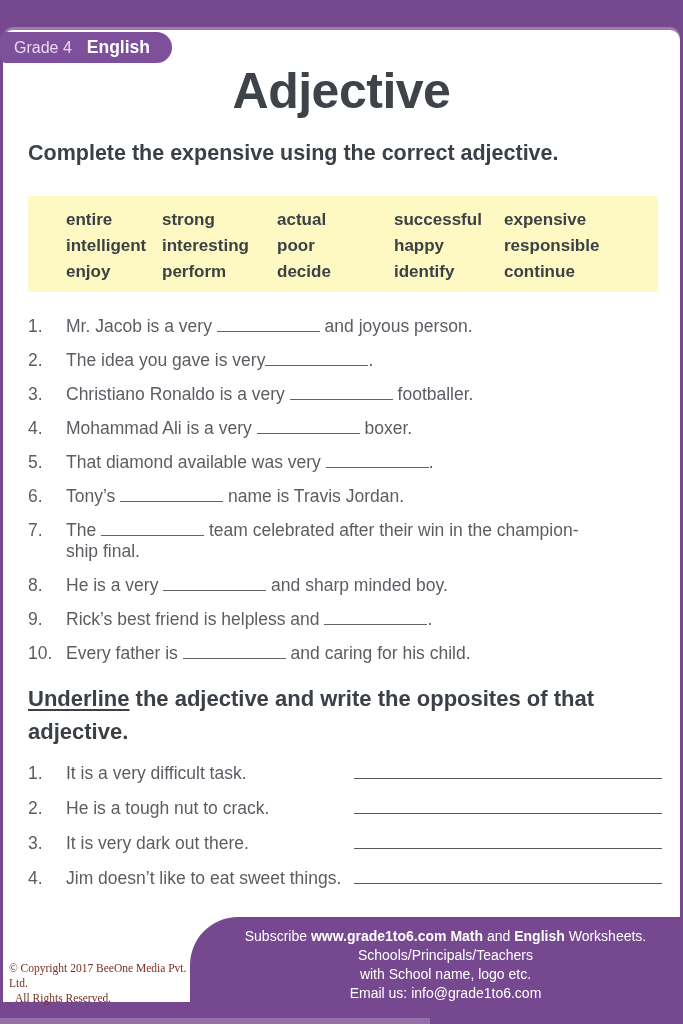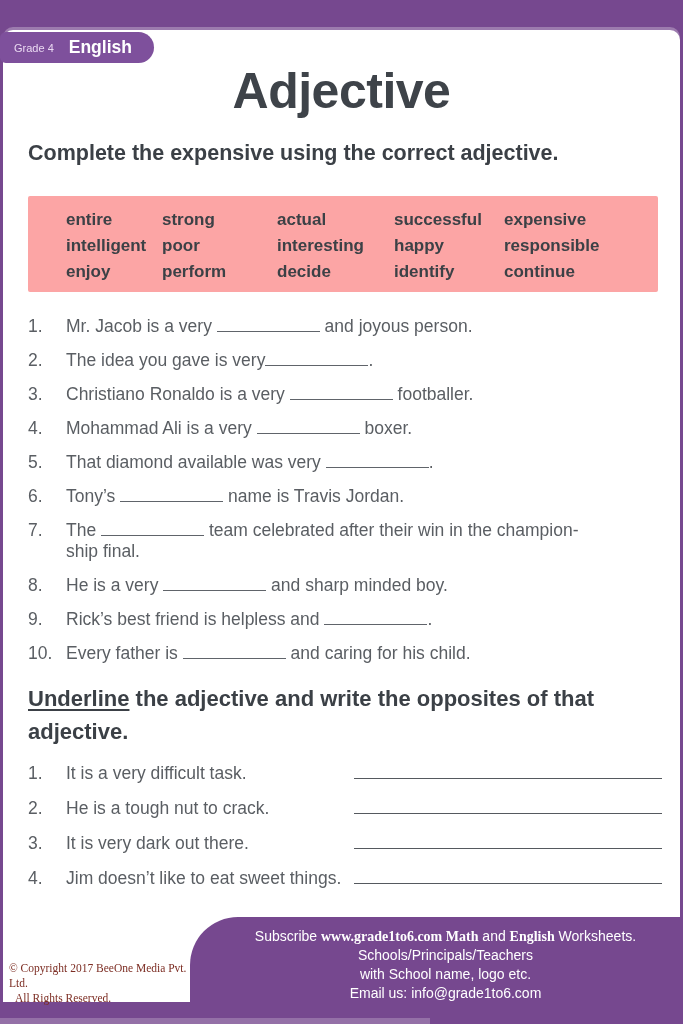--- a/index.html
+++ b/index.html
@@ -13,34 +13,34 @@
     position:absolute; left:3px; top:30px; width:677px; height:972px;
     background:#ffffff; border-radius:10px 10px 0 0;
     box-shadow:0 -3px 0 rgba(255,255,255,0.28);
   }
   .tab{
     position:absolute; left:0; top:32px; height:31px; z-index:5;
     background:#7e509c; border-radius:6px 16px 16px 6px;
     display:flex; align-items:center; padding:0 22px 0 14px; gap:15px;
     color:#fff;
   }
-  .tab .grade{ font-size:11px; font-weight:400; color:#ead9f2; }
+  .tab .grade{ font-size:16px; font-weight:400; color:#ead9f2; }
   .tab .subject{ font-size:17.5px; font-weight:700; color:#ffffff; }
   .title{
     position:absolute; left:3px; top:62px; width:677px; z-index:2;
     text-align:center; font-size:50px; font-weight:700; color:#3e4349;
     letter-spacing:-0.5px;
   }
   .instr1{
     position:absolute; left:28px; top:141px; width:620px; z-index:2;
     font-size:21.5px; font-weight:700; color:#3b4046;
   }
   .wordbank{
     position:absolute; left:28px; top:196px; width:630px; height:96px; z-index:2;
-    background:#fca5a5; border-radius:2px;
+    background:#fef9c3; border-radius:2px;
     display:grid; grid-template-columns:96px 115px 117px 110px auto;
     align-content:start; padding:11px 0 0 38px;
     font-size:17px; font-weight:700; color:#3c4146; line-height:26px;
   }
   .ex1{
     position:absolute; left:28px; top:316px; width:634px; z-index:2;
     font-size:17.5px; color:#5a5e63;
   }
   .row{ display:flex; margin-bottom:13px; line-height:21px; }
   .num{ width:38px; flex:0 0 38px; }
@@ -61,21 +61,21 @@
   .row2{ display:grid; grid-template-columns:38px 1fr 308px; margin-bottom:14px; line-height:21px; }
   .blank2{
     width:308px; height:16px; border-bottom:1.6px solid #55595e; align-self:start;
   }
   .footer{
     position:absolute; left:190px; top:917px; width:493px; height:107px; z-index:4;
     background:#76488f; border-top-left-radius:48px;
     color:#ffffff; text-align:center; font-size:14px; line-height:19px;
     padding:10px 8px 0 26px;
   }
-  .footer b{ font-weight:700;font-family:Liberation Serif, serif; }
+  .footer b{ font-weight:700; }
   .copyright{
     position:absolute; left:9px; top:961px; width:180px; z-index:4;
     font-family:"Liberation Serif", serif; font-size:11.5px; line-height:15px;
     color:#7c2d23;
   }
   .copyright .l2{ padding-left:6px; }
   .strip{
     position:absolute; left:0; bottom:0; width:430px; height:6px; z-index:6;
     background:rgba(255,255,255,0.22);
   }
@@ -95,22 +95,22 @@
 
   <div class="instr1">Complete the expensive using the correct adjective.</div>
 
   <div class="wordbank">
     <span>entire</span>
     <span>strong</span>
     <span>actual</span>
     <span>successful</span>
     <span>expensive</span>
     <span>intelligent</span>
+    <span>interesting</span>
     <span>poor</span>
-    <span>interesting</span>
     <span>happy</span>
     <span>responsible</span>
     <span>enjoy</span>
     <span>perform</span>
     <span>decide</span>
     <span>identify</span>
     <span>continue</span>
   </div>
 
   <div class="ex1">

